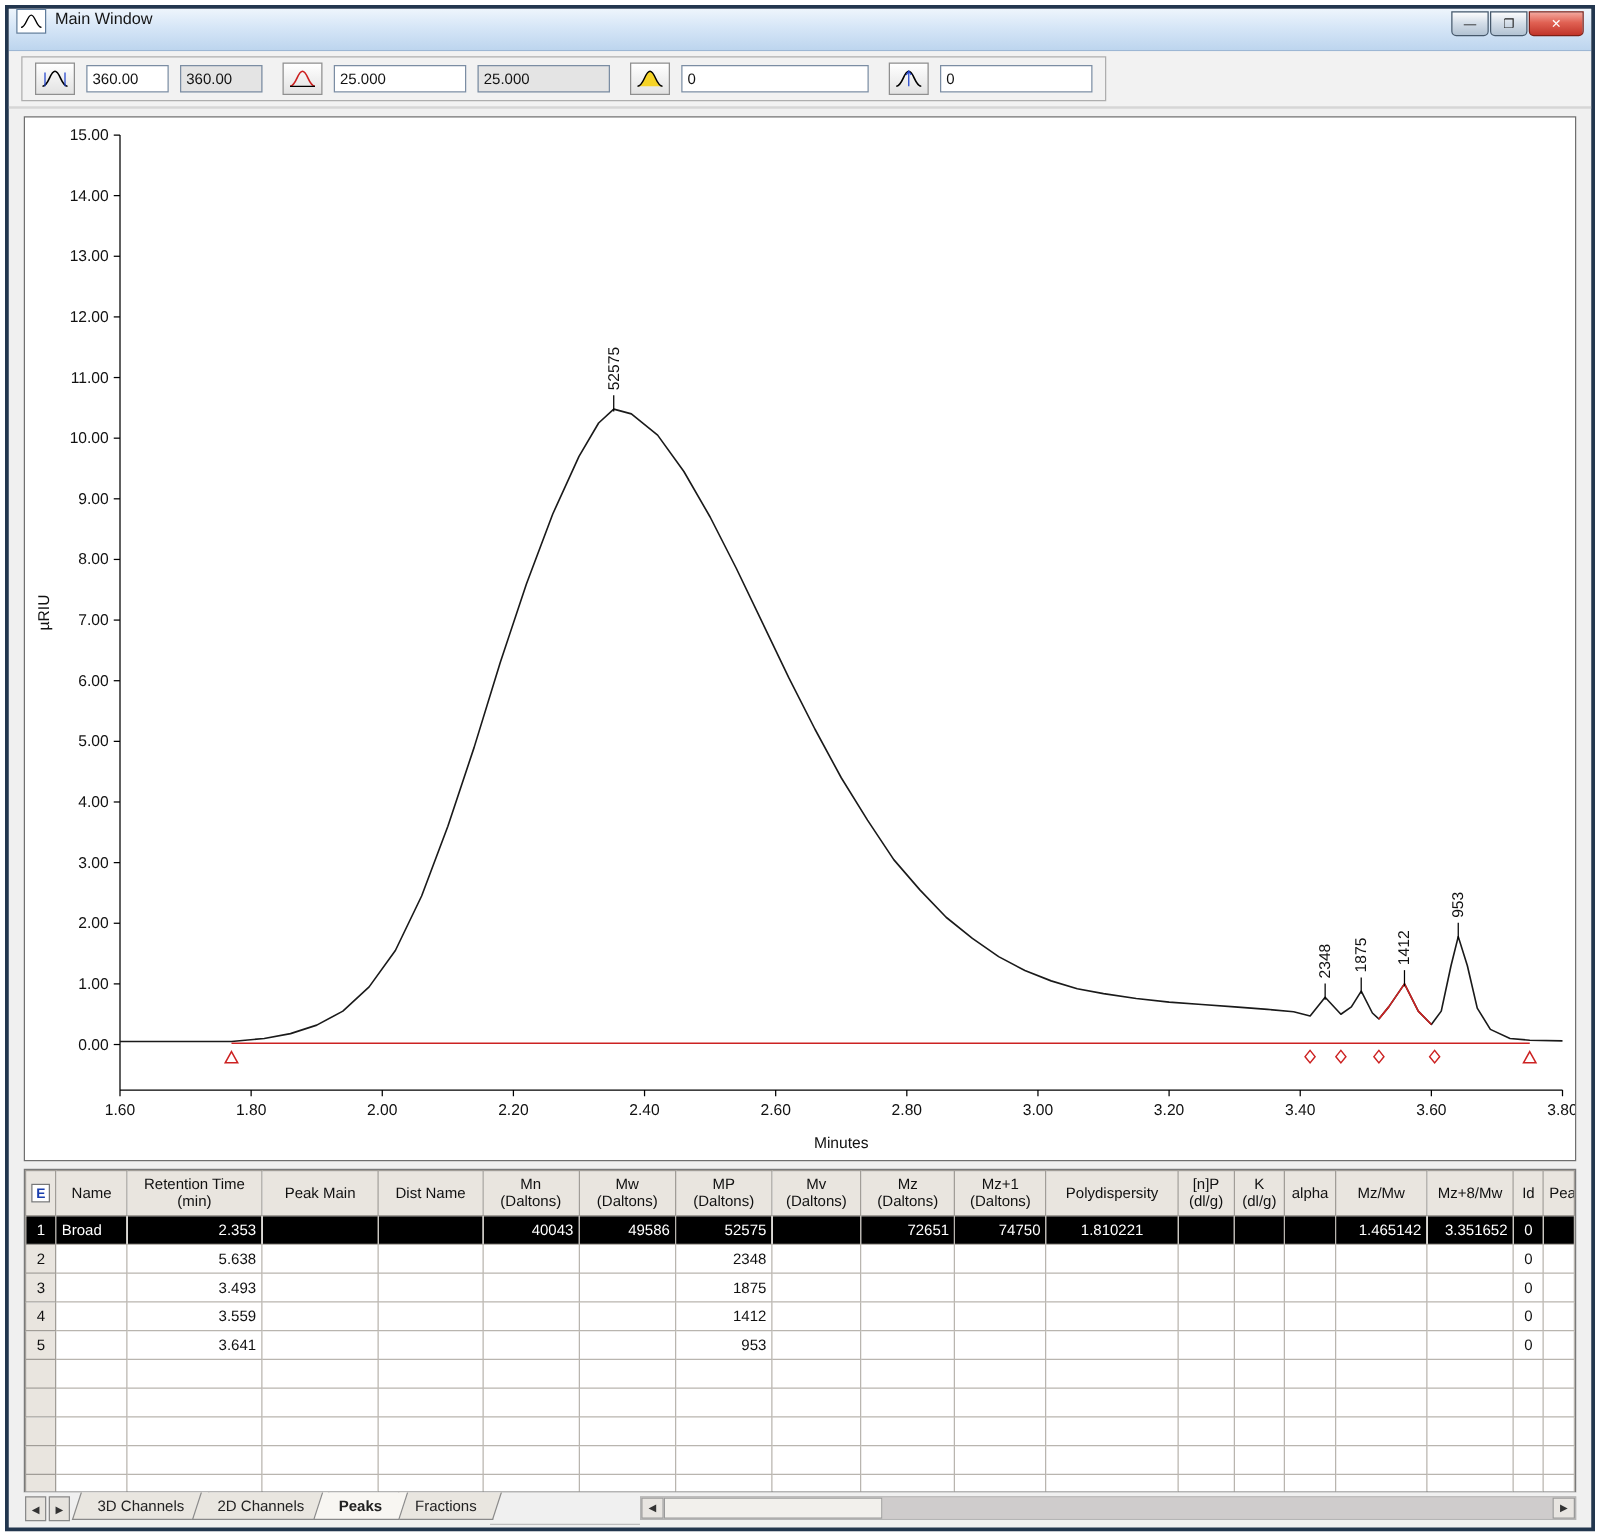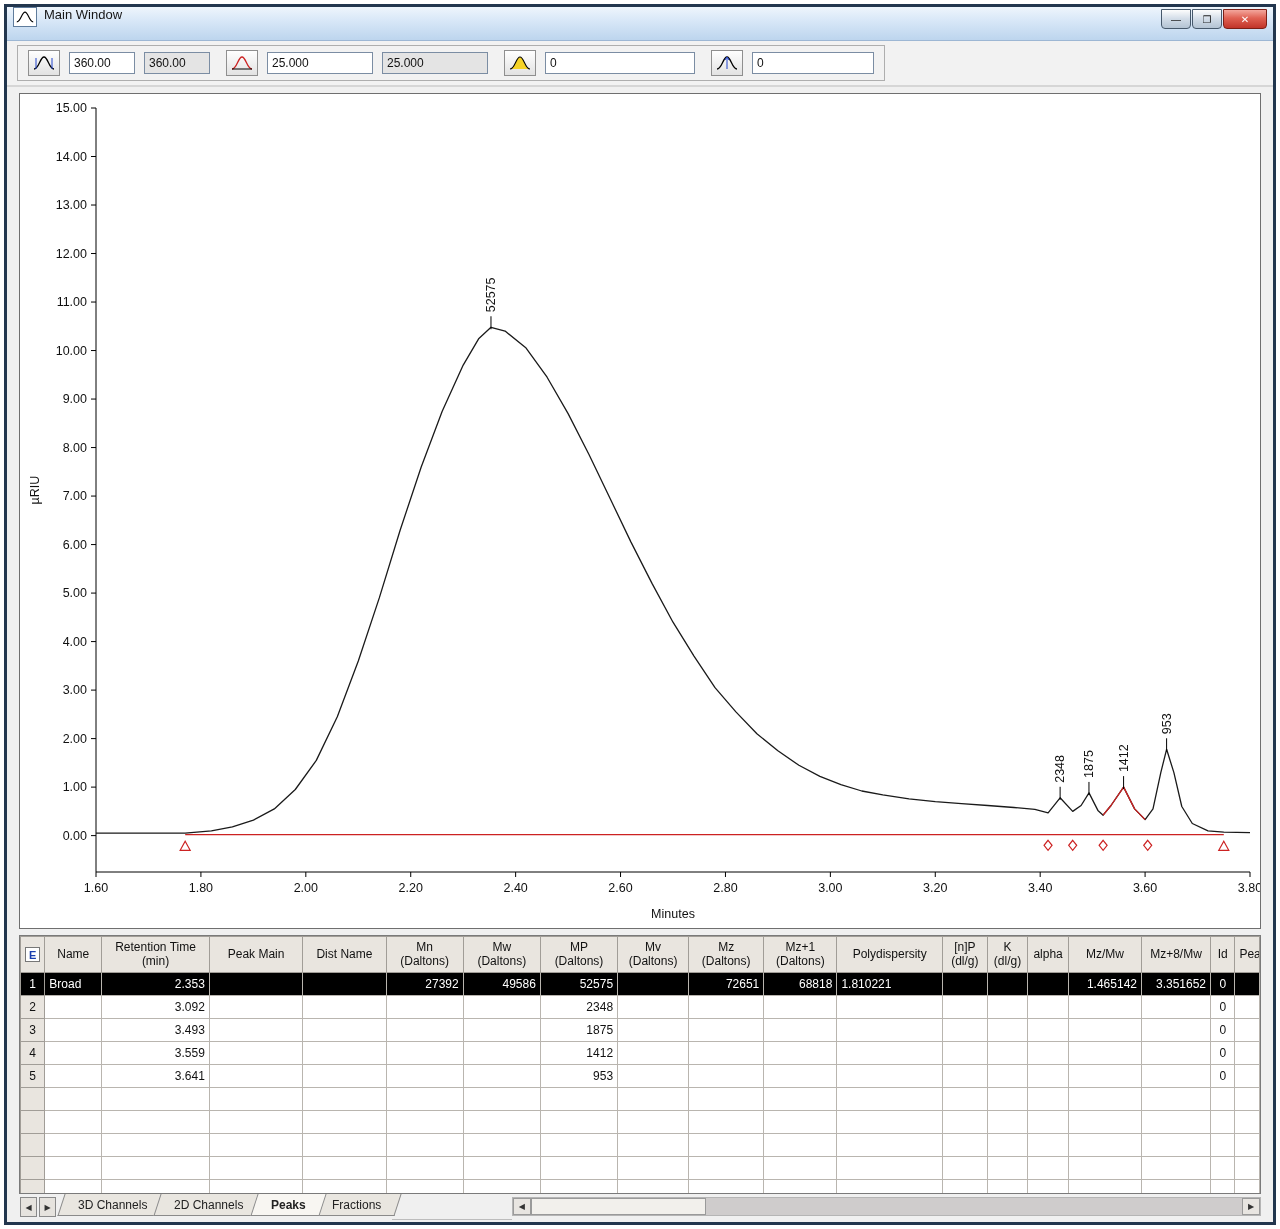--- a/index.html
+++ b/index.html
@@ -287,39 +287,39 @@
             <th style="width:24px">Pea</th>
           </tr>
         </thead>
       <tbody id="tbody">
           <tr class="selected">
             <th class="rownum">1</th>
             <td style="text-align:left">Broad</td>
             <td style="text-align:right">2.353</td>
             <td style="text-align:left"></td>
             <td style="text-align:left"></td>
-            <td style="text-align:right">27392</td>
+            <td style="text-align:right">40043</td>
             <td style="text-align:right">49586</td>
             <td style="text-align:right">52575</td>
             <td style="text-align:right"></td>
             <td style="text-align:right">72651</td>
-            <td style="text-align:right">68818</td>
-            <td style="text-align:left">1.810221</td>
+            <td style="text-align:right">74750</td>
+            <td style="text-align:center">1.810221</td>
             <td style="text-align:right"></td>
             <td style="text-align:right"></td>
             <td style="text-align:right"></td>
             <td style="text-align:right">1.465142</td>
             <td style="text-align:right">3.351652</td>
             <td style="text-align:center">0</td>
             <td style="text-align:left"></td>
           </tr>
           <tr>
             <th class="rownum">2</th>
             <td style="text-align:left"></td>
-            <td style="text-align:right">3.092</td>
+            <td style="text-align:right">5.638</td>
             <td style="text-align:left"></td>
             <td style="text-align:left"></td>
             <td style="text-align:right"></td>
             <td style="text-align:right"></td>
             <td style="text-align:right">2348</td>
             <td style="text-align:right"></td>
             <td style="text-align:right"></td>
             <td style="text-align:right"></td>
             <td style="text-align:right"></td>
             <td style="text-align:right"></td>

